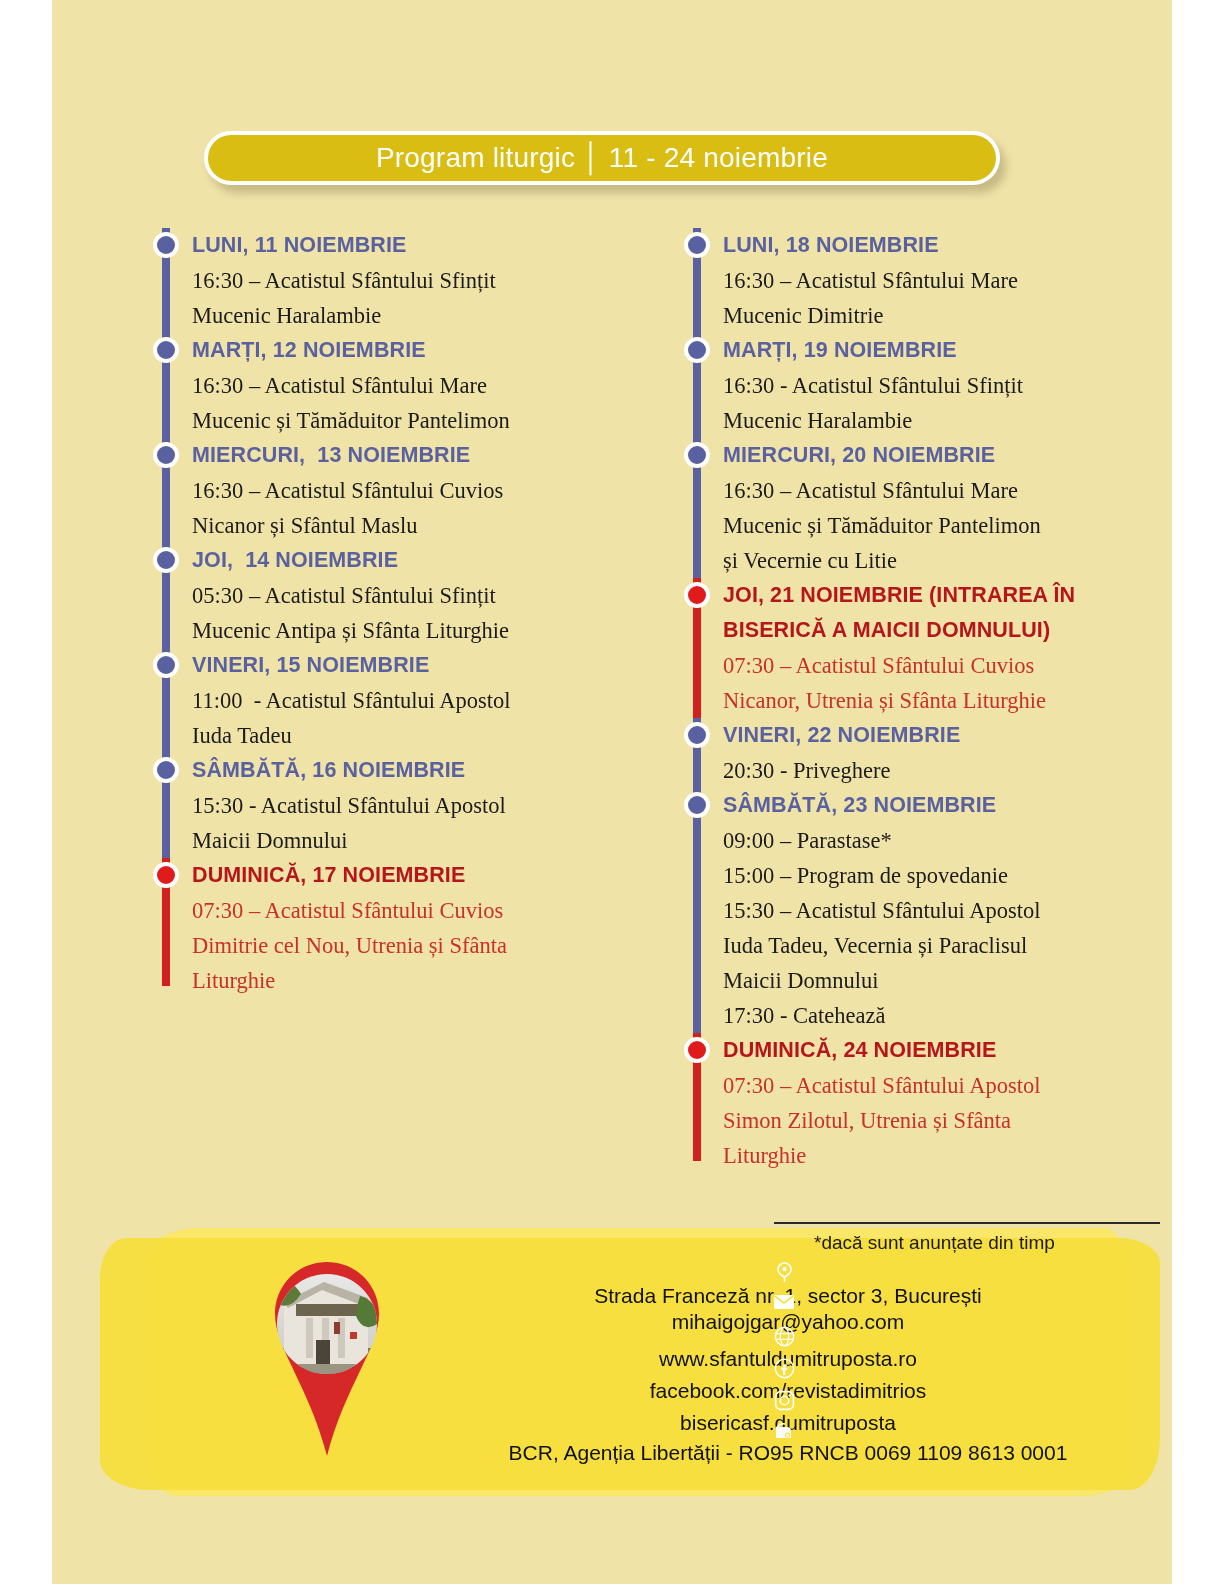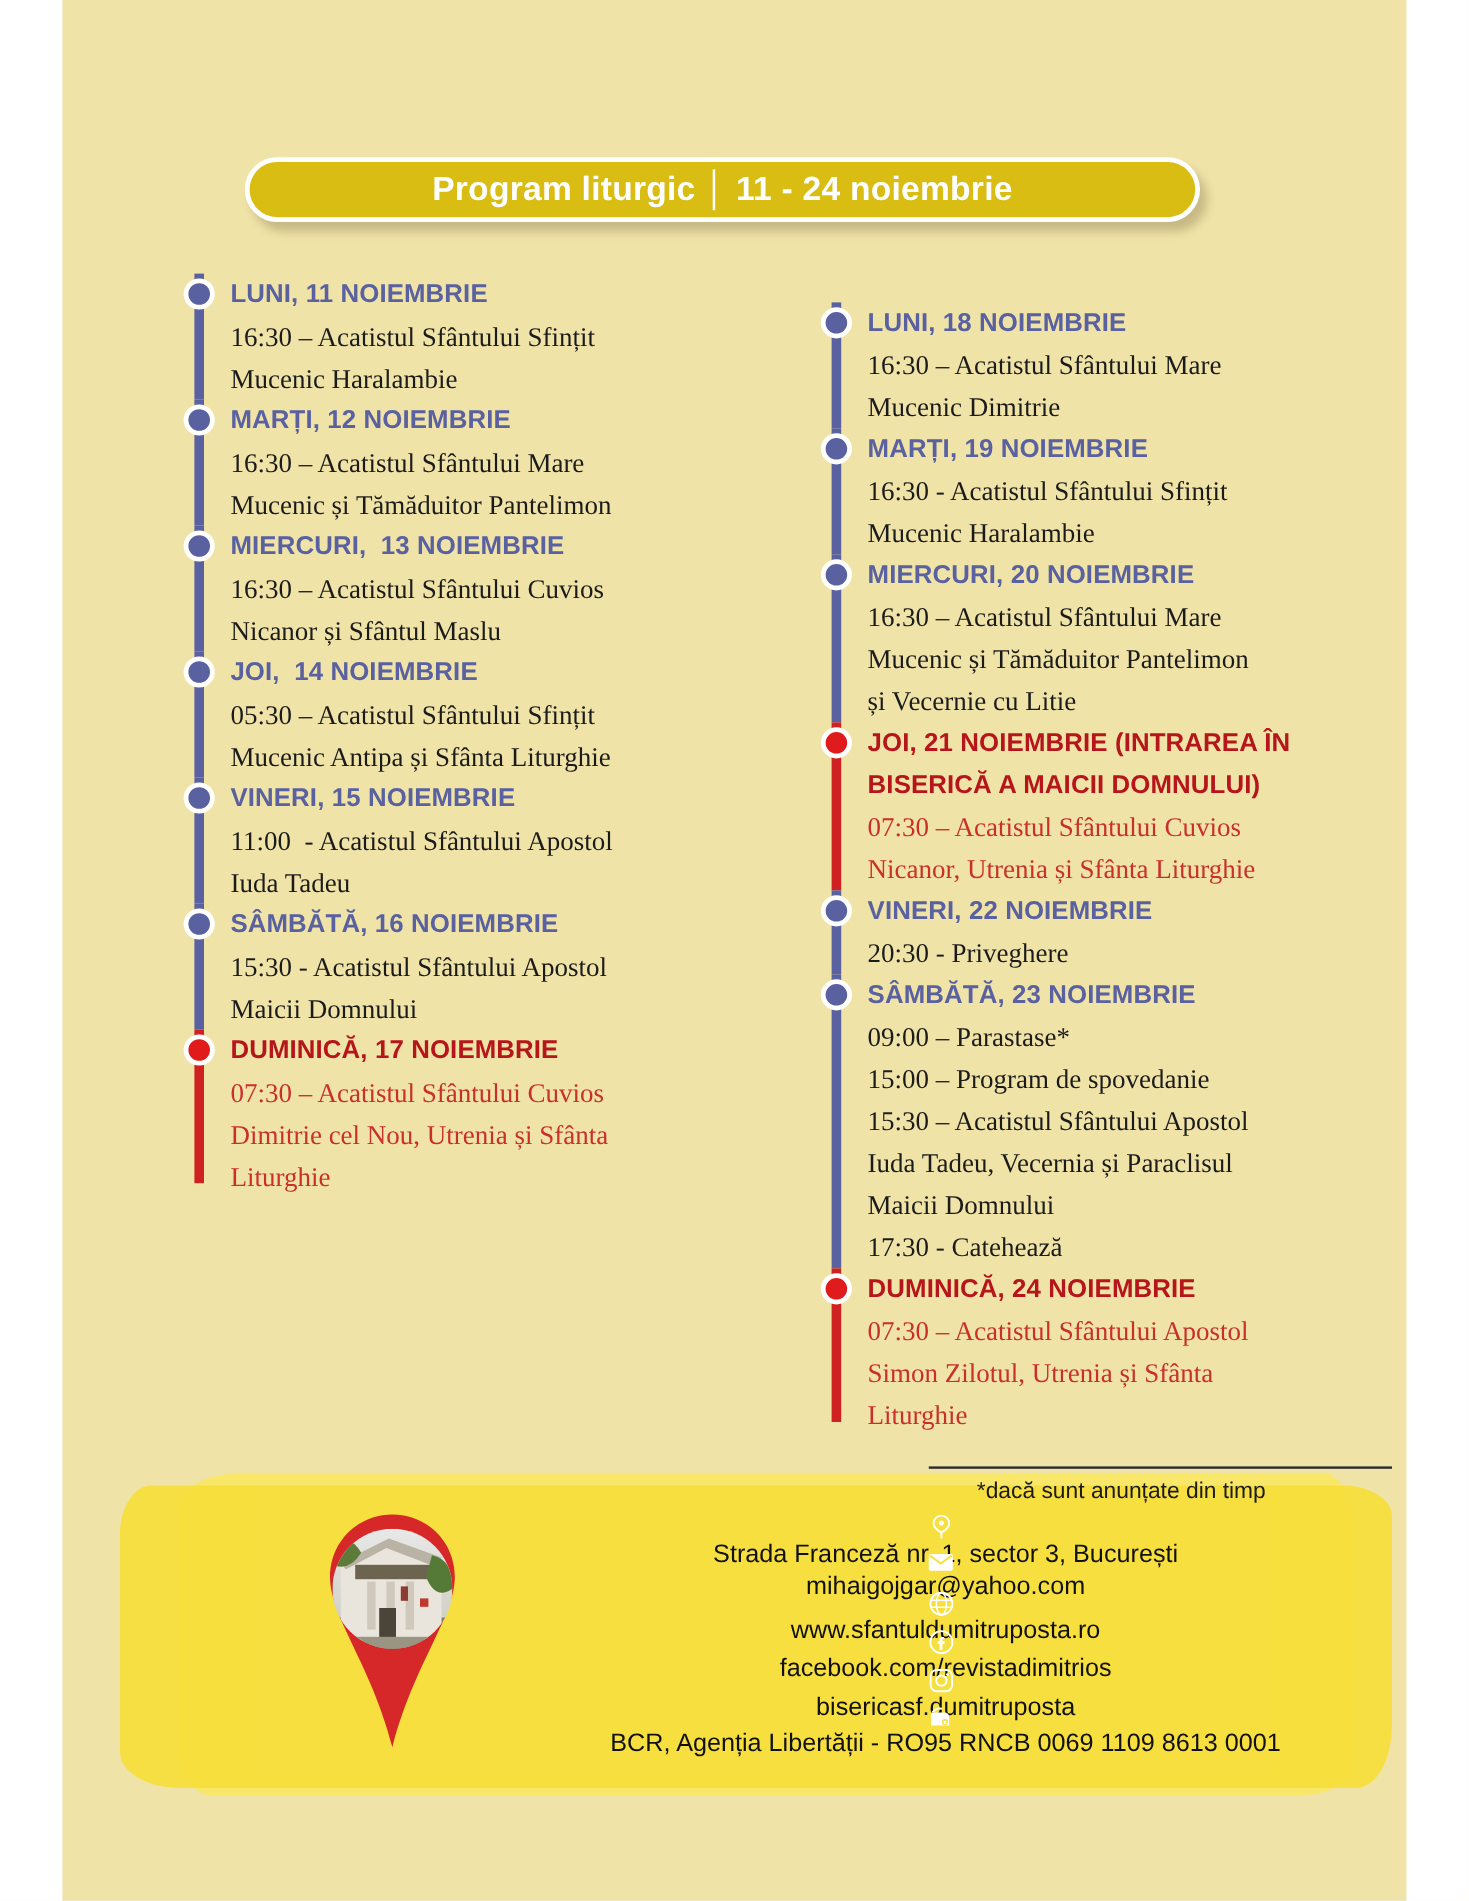--- a/index.html
+++ b/index.html
@@ -44,39 +44,39 @@
     border-radius: 27px;
     background: #d9bd13;
     border: 4px solid #ffffff;
     display: flex;
     align-items: center;
     justify-content: center;
   }
   .header-title {
     color: #ffffff;
     font-size: 28px;
-    font-weight: bold;
+    font-weight: normal;
     letter-spacing: 0.2px;
     white-space: pre;
   }
 
   
   .columns {
     position: absolute;
     left: 0;
     top: 228px;
     width: 1120px;
     display: flex;
   }
   .column {
     width: 505px;
     position: relative;
   }
   .column.left  { margin-left: 96px; }
-  .column.right { margin-left: 38px; margin-top: 24px; }
+  .column.right { margin-left: 38px; }
 
   
   .entry {
     position: relative;
     padding-left: 44px;
     padding-bottom: 0px;
   }
   .rail {
     position: absolute;
     left: 14px;

